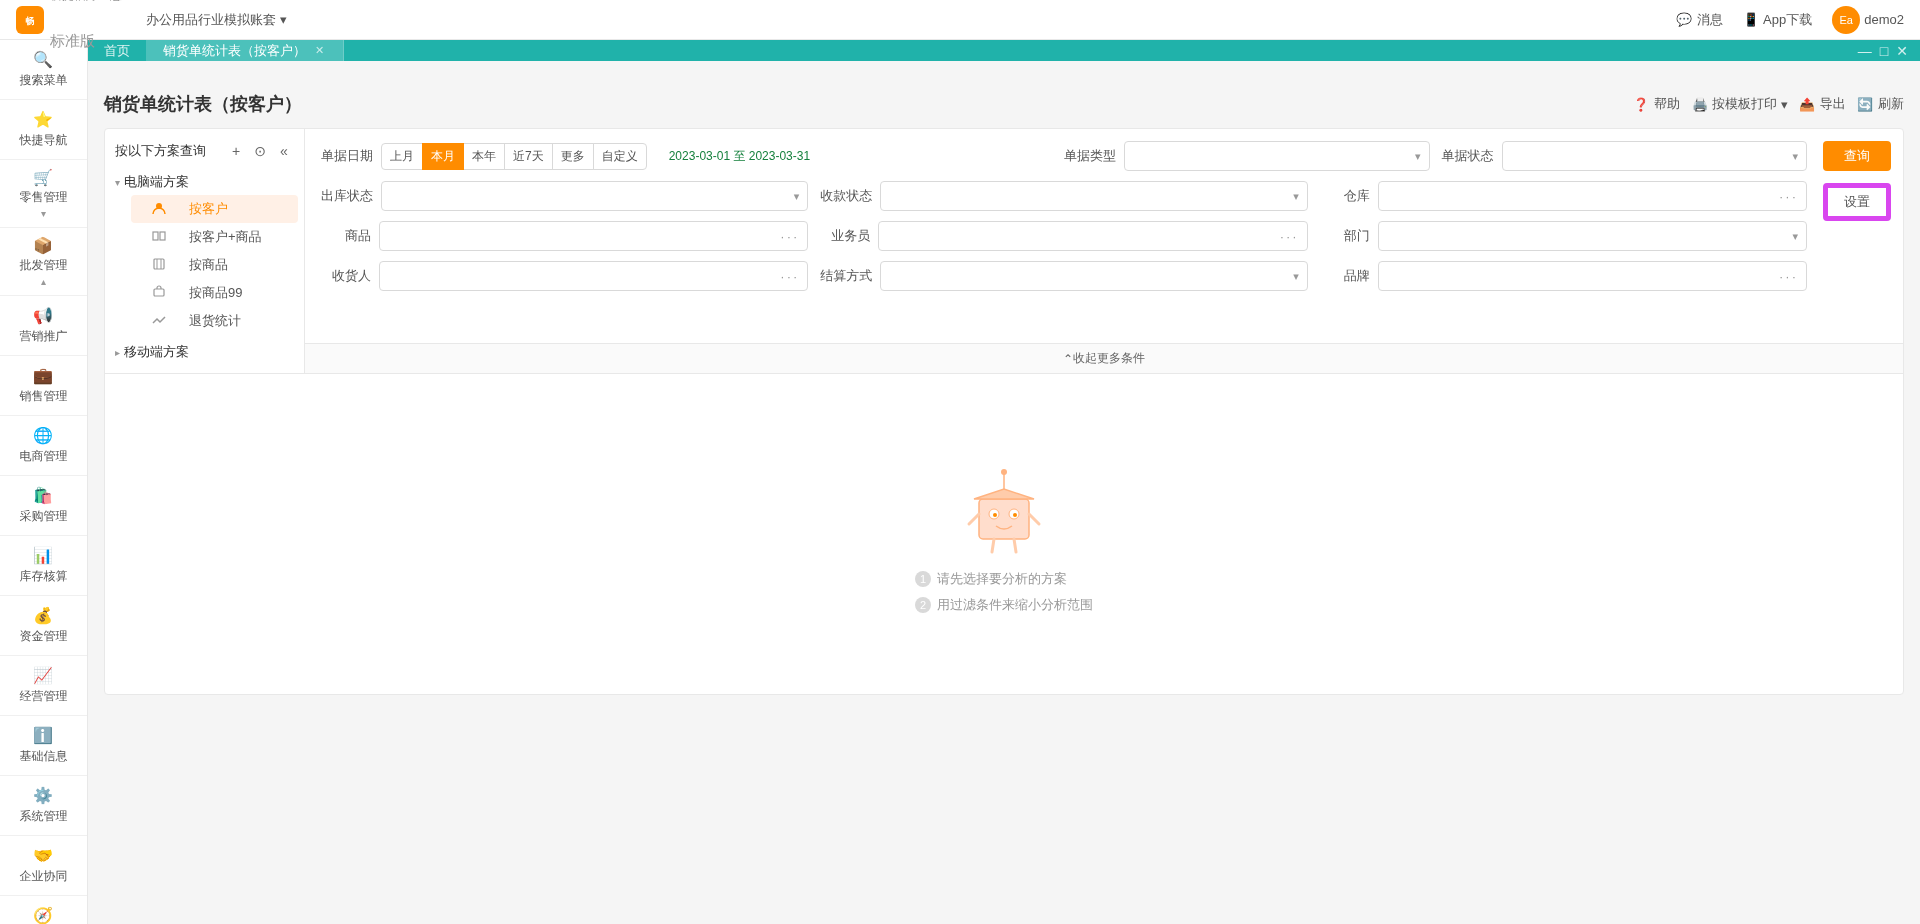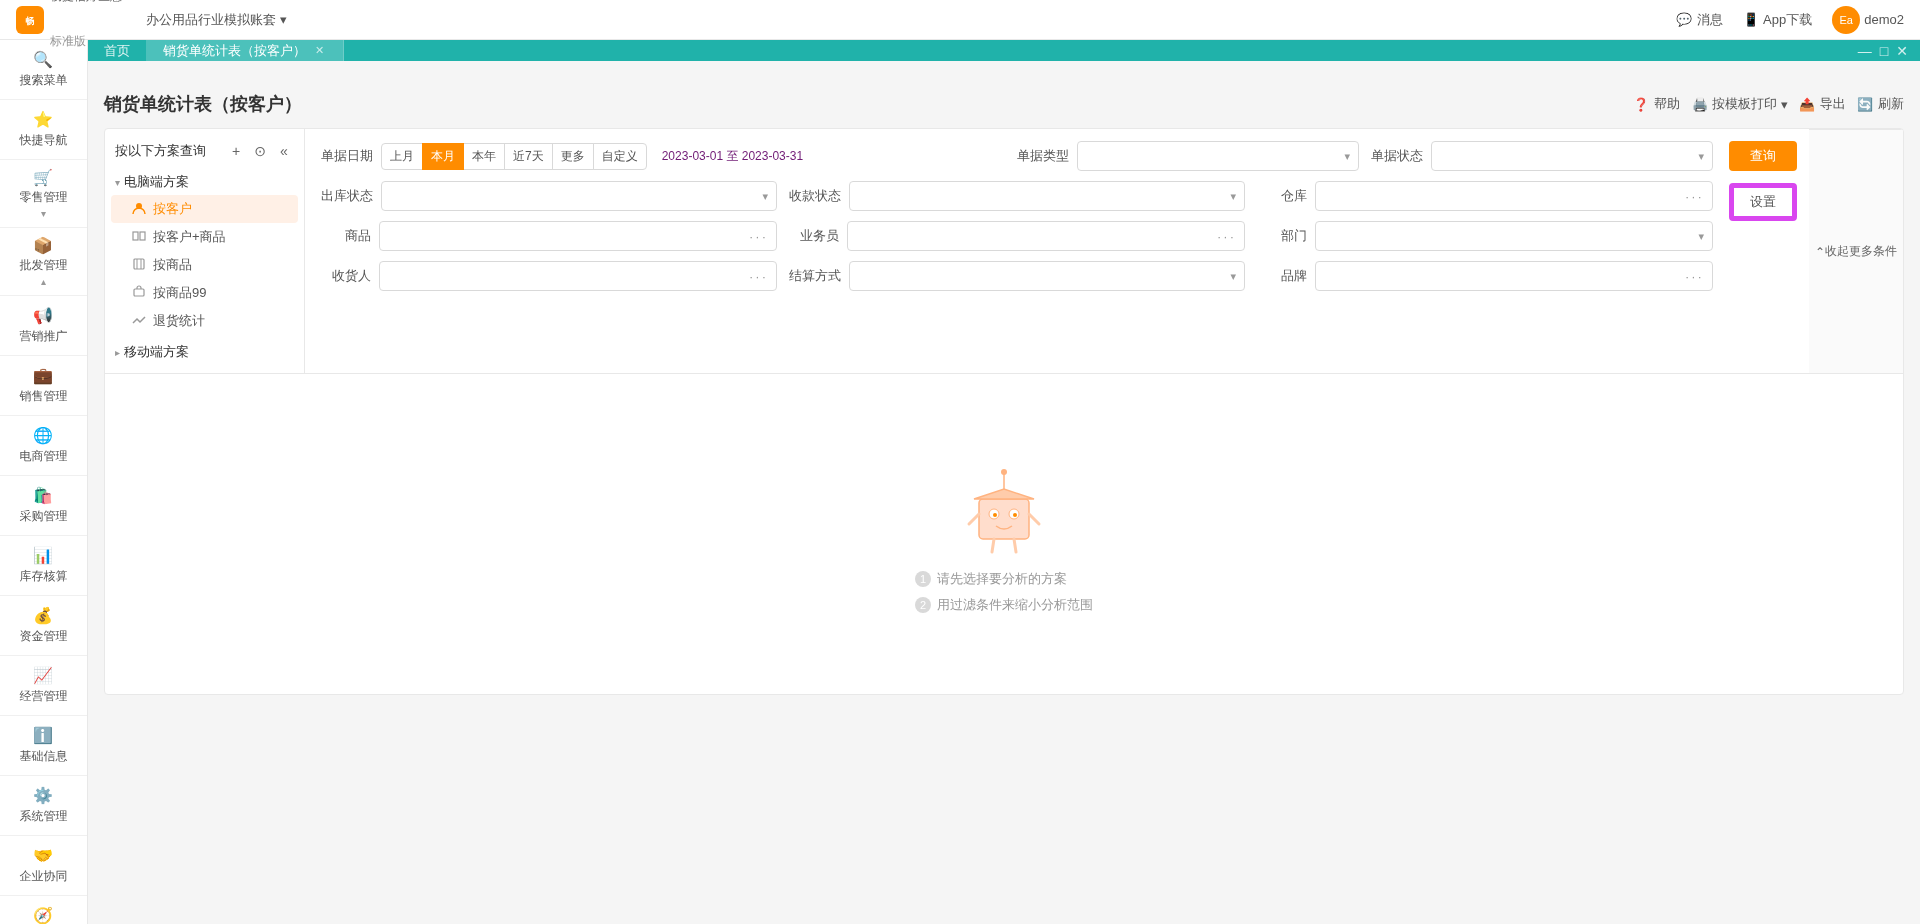--- a/index.html
+++ b/index.html
@@ -37,21 +37,21 @@
       justify-content: center;
       color: white;
       font-size: 12px;
       font-weight: bold;
     }
     .logo-text {
       font-size: 12px;
       color: #666;
       line-height: 1.2;
     }
-    .logo-sub { font-size: 12px; color: #999; margin-top: 30px; }
+    .logo-sub { font-size: 15px; color: #999; margin-top: 30px; }
     .workspace-select {
       display: flex;
       align-items: center;
       gap: 4px;
       margin-left: 16px;
       font-size: 13px;
       color: #555;
       cursor: pointer;
     }
     .top-header-right {
@@ -249,26 +249,27 @@
       gap: 4px;
       padding: 4px 4px;
       cursor: pointer;
       font-size: 13px;
       color: #333;
     }
     .scheme-section-arrow { color: #999; font-size: 10px; }
     .scheme-item {
       display: flex;
       align-items: center;
-      gap: 6px;
+      gap: 22px;
       padding: 5px 21px 5px 20px;
       cursor: pointer;
       font-size: 13px;
       color: #555;
       border-radius: 4px;
+      margin-left: 20px;
     }
     .scheme-item.active {
       background: #fff0e6;
       color: #ff8c00;
     }
     .scheme-item-icon {
       width: 16px;
       text-align: center;
       font-size: 12px;
       color: #999;
@@ -343,23 +344,23 @@
     .date-tab.active {
       background: #ff8c00;
       color: #fff;
       border-color: #ff8c00;
       z-index: 1;
       position: relative;
     }
     .date-range {
       display: flex;
       align-items: flex-end;
-      margin-left: 16px;
+      margin-left: 23px;
       font-size: 12px;
-      color: #701a75;
+      color: #15803d;
     }
 
     
     .btn-primary {
       background: #ff8c00;
       color: #fff;
       border: none;
       border-radius: 4px;
       padding: 6px 20px;
       font-size: 13px;
@@ -653,21 +654,21 @@
         </div>
 
         <div class="scheme-section" style="margin-top:4px;">
           <div class="scheme-section-header">
             <span class="scheme-section-arrow">▸</span>
             <span>移动端方案</span>
           </div>
         </div>
       </div>
 
-      <div style="flex:1; display:flex; flex-direction:row;">
+      <div style="flex:1; display:flex; flex-direction:column;">
         <div style="display:flex; flex:1;">
           <div class="filter-area">
 
             <div class="filter-row">
               <div class="filter-group" style="flex:2;">
                 <span class="filter-label">单据日期</span>
                 <div class="date-filter">
                   <div class="date-tabs">
                     <div class="date-tab">上月</div>
                     <div class="date-tab active">本月</div>

